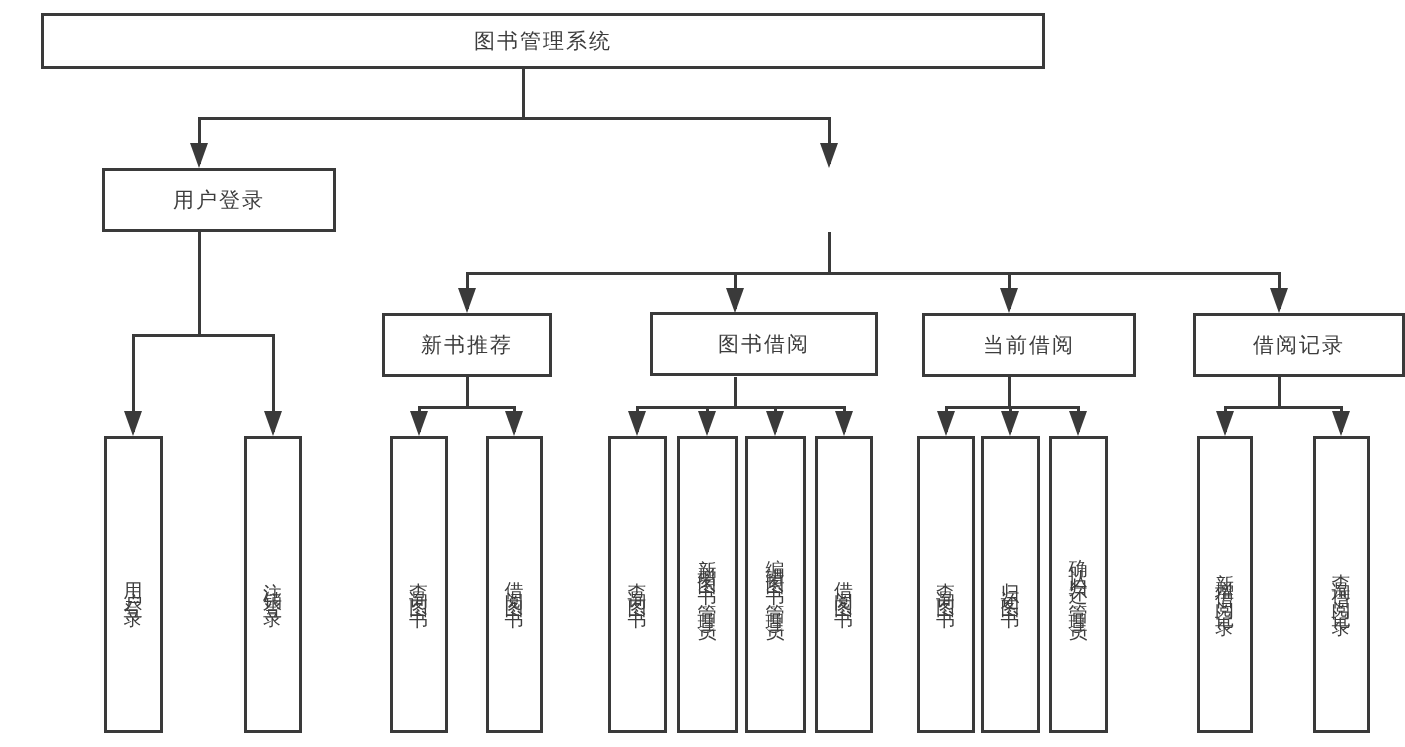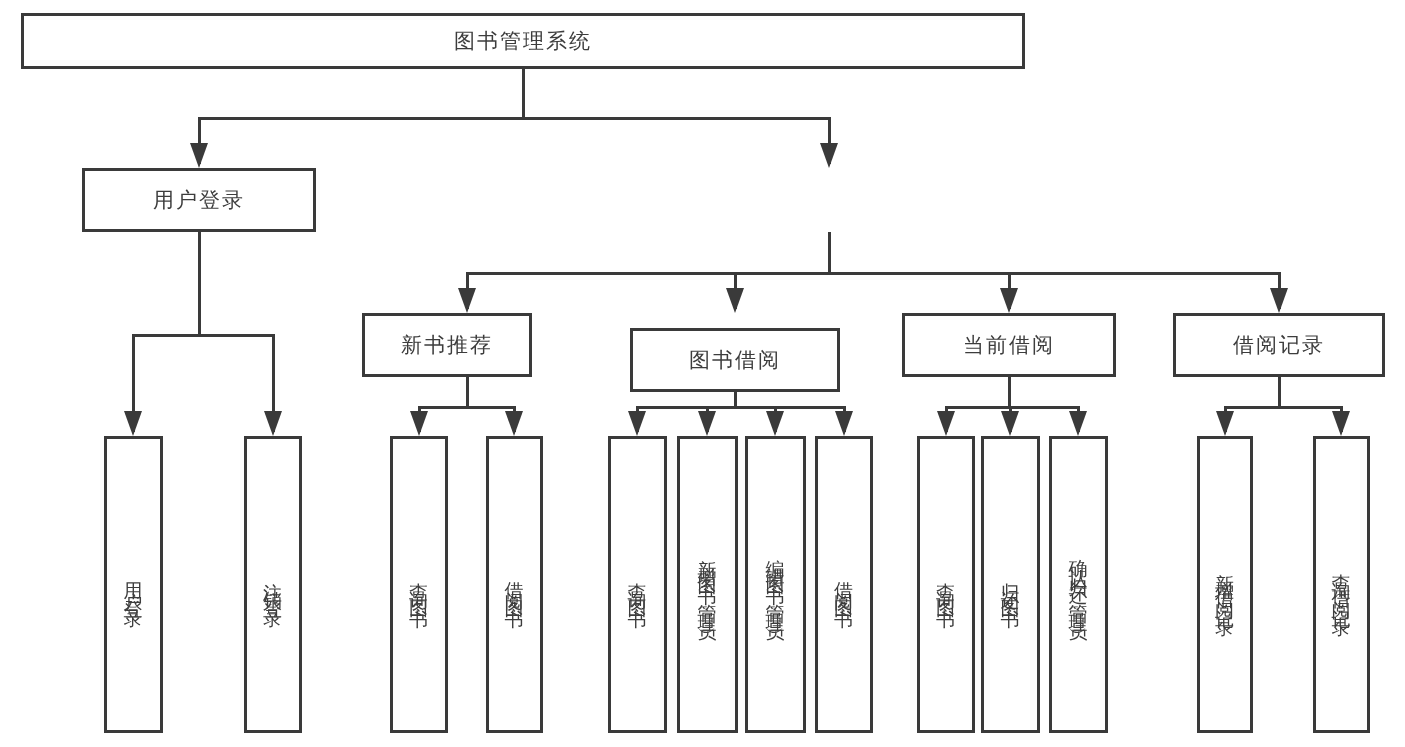--- a/index.html
+++ b/index.html
@@ -27,20 +27,21 @@
     color: var(--text);
     display: flex;
     align-items: center;
     justify-content: center;
     z-index: 2;
   }
   .node.h {
     font-size: 21px;
     letter-spacing: 2px;
     white-space: nowrap;
+    margin-left: 20px;
   }
   .node.v {
     writing-mode: vertical-rl;
     font-size: 19px;
     letter-spacing: 9px;
     line-height: 1;
   }
   .line-v {
     position: absolute;
     width: 3px;
@@ -125,21 +126,21 @@
     <div class="arrow" style="left: 1069px; top: 411px;"></div>
     <div class="line-v" style="left: 1277.5px; top: 377px; height: 30px;"></div>
     <div class="line-h" style="left: 1223.5px; top: 405.5px; width: 119px;"></div>
     <div class="line-v" style="left: 1223.5px; top: 407px; height: 25px;"></div>
     <div class="arrow" style="left: 1216px; top: 411px;"></div>
     <div class="line-v" style="left: 1339.5px; top: 407px; height: 25px;"></div>
     <div class="arrow" style="left: 1332px; top: 411px;"></div>
     <div class="node h" style="left: 21px; top: 13px; width: 1004px; height: 56px;">图书管理系统</div>
     <div class="node h" style="left: 82px; top: 168px; width: 234px; height: 64px;">用户登录</div>
     <div class="node h" style="left: 362px; top: 313px; width: 170px; height: 64px;">新书推荐</div>
-    <div class="node h" style="left: 630px; top: 328px; width: 210px; height: 64px;">图书借阅</div>
+    <div class="node h" style="left: 630px; top: 312px; width: 228px; height: 64px;">图书借阅</div>
     <div class="node h" style="left: 902px; top: 313px; width: 214px; height: 64px;">当前借阅</div>
     <div class="node h" style="left: 1173px; top: 313px; width: 212px; height: 64px;">借阅记录</div>
     <div class="node v" style="left: 104px; top: 436px; width: 59px; height: 297px;">用户登录</div>
     <div class="node v" style="left: 244px; top: 436px; width: 58px; height: 297px;">注销登录</div>
     <div class="node v" style="left: 390px; top: 436px; width: 58px; height: 297px;">查询图书</div>
     <div class="node v" style="left: 486px; top: 436px; width: 57px; height: 297px;">借阅图书</div>
     <div class="node v" style="left: 608px; top: 436px; width: 59px; height: 297px;">查询图书</div>
     <div class="node v" style="left: 677px; top: 436px; width: 61px; height: 297px;">新增图书（管理员）</div>
     <div class="node v" style="left: 745px; top: 436px; width: 61px; height: 297px;">编辑图书（管理员）</div>
     <div class="node v" style="left: 815px; top: 436px; width: 58px; height: 297px;">借阅图书</div>

